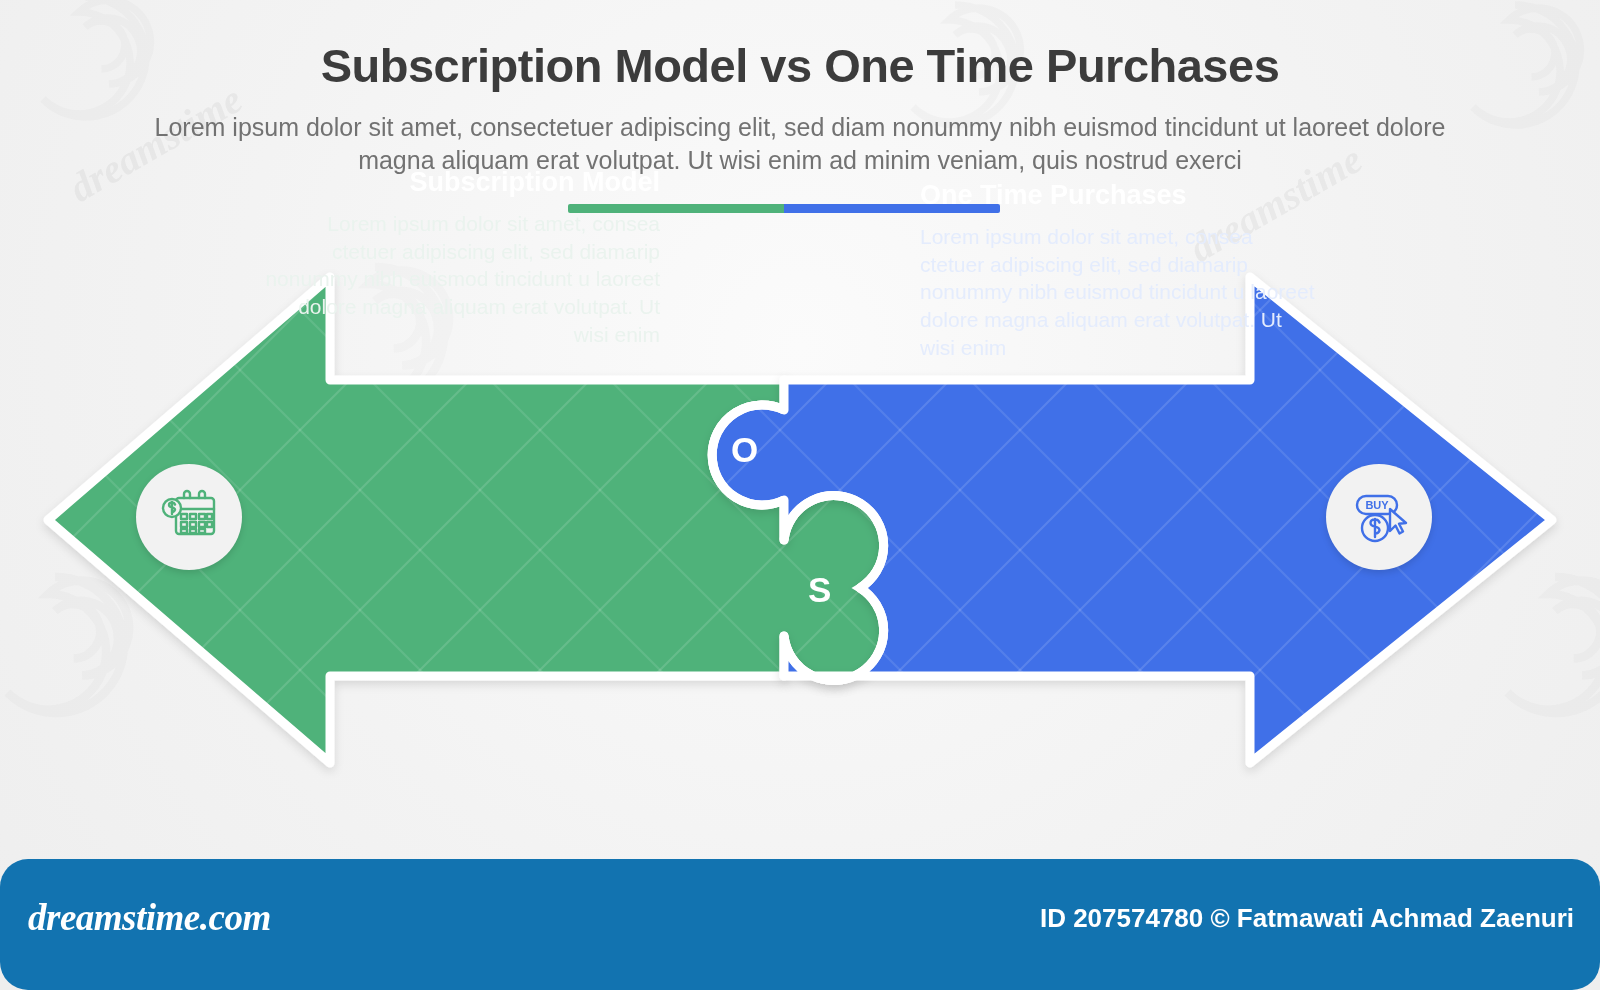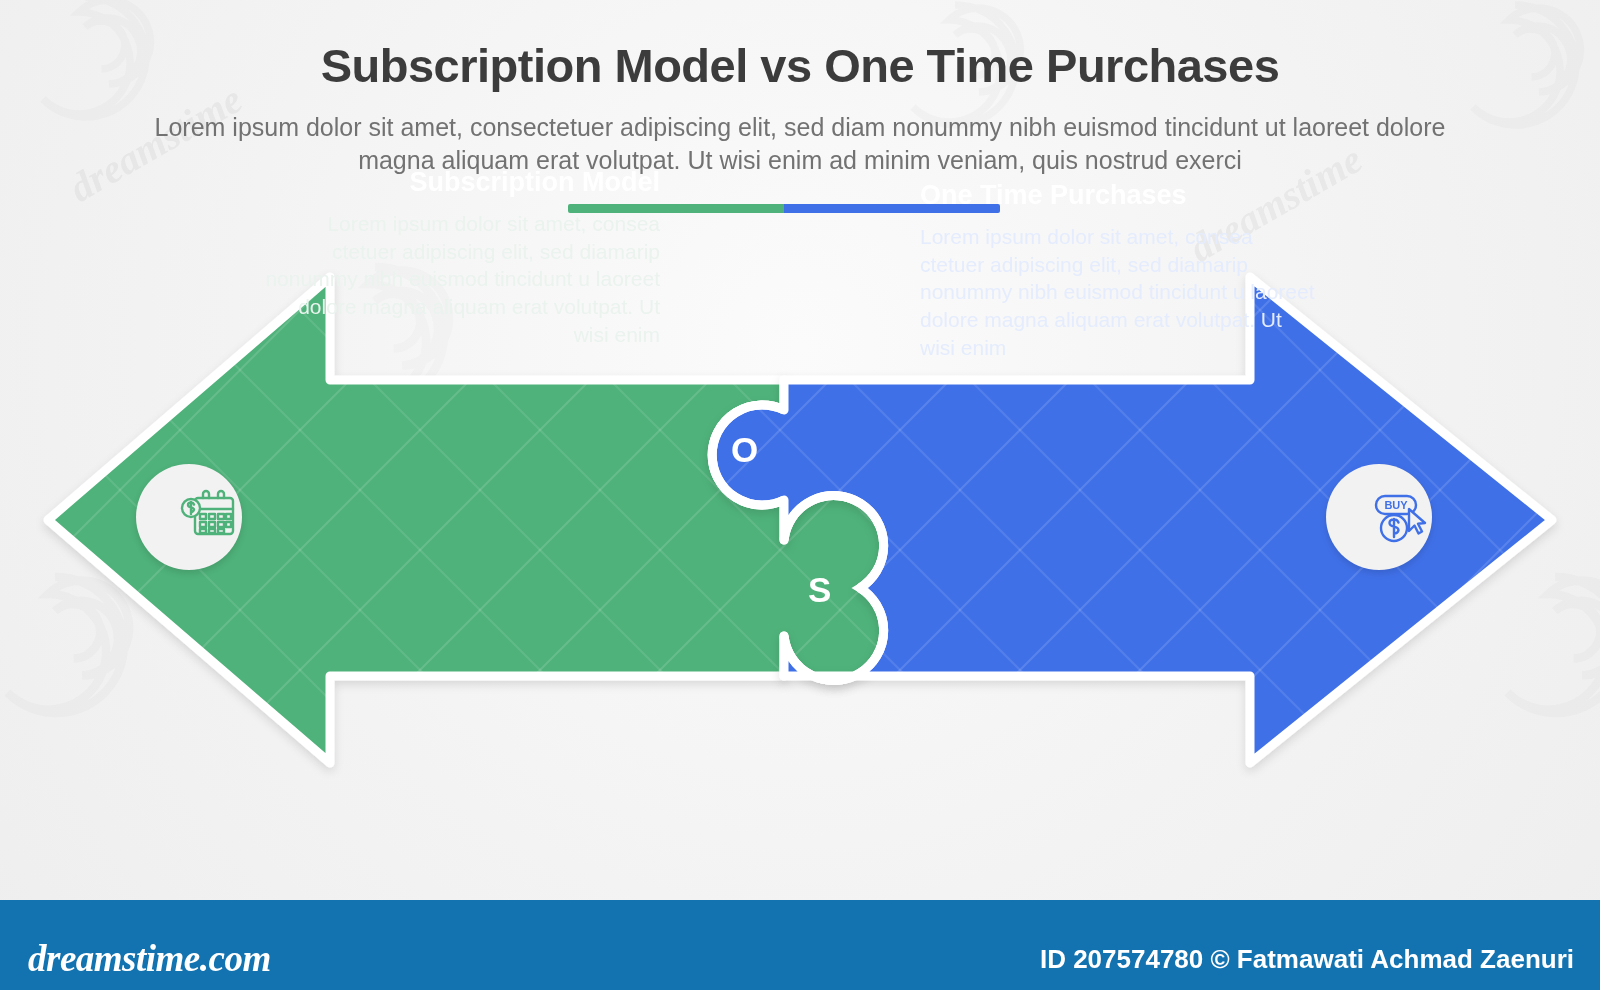--- a/index.html
+++ b/index.html
@@ -57,38 +57,39 @@
     margin:12px 0 0;font-size:21px;line-height:1.32;
     color:#eaf3ee;font-weight:400;
   }
   .left-panel{left:260px;top:167px;width:400px;text-align:right;}
   .right-panel{left:920px;top:173px;width:400px;text-align:left;margin-top:7px;}
   .right-panel p{color:#e4ecfd;}
 
   
   .bubble{
     position:absolute;width:106px;height:106px;border-radius:50%;
-    background:#f2f2f2;display:flex;align-items:center;justify-content:flex-end;
+    background:#f2f2f2;display:flex;align-items:center;justify-content:center;
     box-shadow:0 3px 7px rgba(0,0,0,.13);
   }
   .bubble-left{left:136px;top:464px;}
   .bubble-right{left:1326px;top:464px;}
 
   
   .knob-letter{
     position:absolute;color:#ffffff;font-weight:700;
     font-size:35px;line-height:1;user-select:none;
   }
   .knob-o{left:731px;top:432px;}
   .knob-s{left:808px;top:572px;}
 
   
   .footer{
-    position:absolute;left:0;bottom:0;width:1600px;height:90px;
+    position:absolute;left:0;bottom:0;width:1600px;height:131px;
     background:#1273b0;
+    border-radius:28px;
   }
   .brand{
     position:absolute;left:28px;top:37px;
     color:#ffffff;font-size:37px;font-weight:700;font-style:italic;
     font-family:"Liberation Serif", serif;letter-spacing:-.5px;
   }
   .credit{
     position:absolute;right:26px;top:44px;
     color:#ffffff;font-size:26px;font-weight:700;white-space:nowrap;
   }

